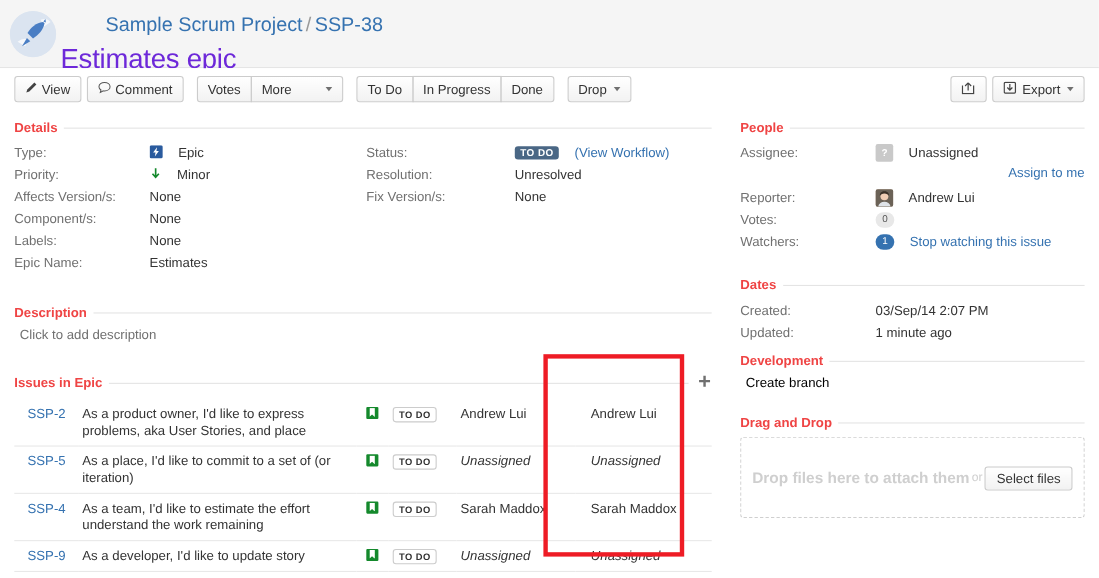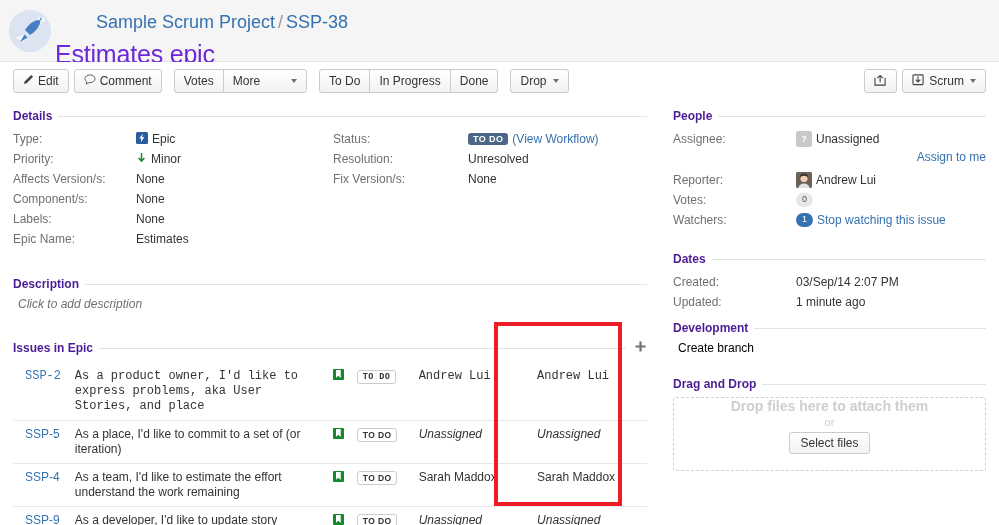--- a/index.html
+++ b/index.html
@@ -87,33 +87,33 @@
   }
   .col-right {
     position: absolute; left: 660px; top: 0; width: 339px;
     padding: 0 13px;
   }
 
   
   .section { margin-top: 9px; position: relative; }
   .sec-head {
     display: flex; align-items: center;
-    font-size: 12px; font-weight: bold; color: #4c1d95;
+    font-size: 12px; font-weight: bold; color: #ef4444;
     margin-bottom: 6px;
   }
   .sec-head .label { white-space: nowrap; padding-right: 6px; }
   .sec-head .rule { flex: 1; height: 1px; background: #e4e4e4; }
   .sec-head .plus { margin-left: 8px; }
 
   
   .fields { display: flex; }
   .fieldcol { }
   .frow { display: flex; height: 20px; align-items: center; }
   .fkey { color: #707070; font-size: 12px; }
-  .fval { color: #333; font-size: 12px; display:flex; align-items:center; gap:4px; }
+  .fval { color: #333; font-size: 12px; display:flex; align-items:center; gap:14px; }
   .fval a { color: #3572b0; text-decoration: none; }
   .muted-link { color:#3572b0; text-decoration:none; }
 
   
   .details-left .fkey { width: 123px; }
   .details-right .fkey { width: 135px; }
   .details-right { margin-left: 0px; }
 
   
   .lozenge {
@@ -137,34 +137,34 @@
     text-transform: uppercase;
   }
   .count-badge {
     display:inline-block; background:#e8e8e8; color:#555;
     border-radius: 8px; font-size: 9px; padding: 1px 6px; line-height:1.3;
   }
   .count-badge.blue { background:#3572b0; color:#fff; }
 
   
   .desc-placeholder {
-    font-style: italic; color: #707070; font-size: 12px;
+    color: #707070; font-size: 12px;
     margin-left: 5px; margin-top: 2px;
   }
 
   
   table.issues { width: 100%; border-collapse: collapse; margin-top: 2px; }
   table.issues td {
     border-bottom: 1px solid #e8e8e8;
     padding: 6px 4px;
     vertical-align: top;
     font-size: 12px;
     color: #333;
   }
-  table.issues tr:first-child td { border-top: 1px solid #fff; font-family: Liberation Mono, monospace; }
+  table.issues tr:first-child td { border-top: 1px solid #fff; }
   .c-key { width: 56px; padding-left: 12px !important; }
   .c-key a { color: #3572b0; text-decoration: none; }
   .c-sum { width: 245px; line-height: 1.25; }
   .c-type { width: 28px; text-align:center; }
   .c-status { width: 60px; }
   .c-assignee { width: 105px; }
   .c-assignee2 { width: 120px; padding-left: 14px !important; }
   .ital { font-style: italic; color: #333; }
 
   .story-icon {
@@ -200,22 +200,22 @@
   }
   .avatar-andrew { background: #8d7a66; position: relative; }
   .assign-me { margin-left: 56px; margin-top: 1px; text-align: right; }
   .assign-me a { color:#3572b0; text-decoration:none; font-size:12px; }
 
   .dropzone {
     margin-top: 4px;
     height: 74px;
     border: 1px dashed #cfcfcf;
     border-radius: 3px;
-    display: flex; flex-direction: column;
-    align-items: center; 
+    display: flex; flex-direction: row;
+    align-items: center; justify-content: center;
     gap: 2px;
   }
   .dz-main { color: #cfcfcf; font-size: 14px; font-weight: bold; }
   .dz-or   { color: #cfcfcf; font-size: 11px; }
   .dz-btn {
     background: linear-gradient(to bottom, #ffffff, #f2f2f2);
     border: 1px solid #ccc; border-radius: 3px;
     padding: 3px 10px; font-size: 12px; color:#333; cursor:pointer;
     margin-top: 2px;
   }
@@ -244,21 +244,21 @@
 </div>
 
 <div class="toolbar">
   <div class="btn-group left">
     <button class="btn">
       <span>
         <svg width="11" height="11" viewBox="0 0 12 12">
             <path d="M1 11 L2 8 L9 1 L11 3 L4 10 Z" fill="#444"></path>
           </svg>
       </span>
-      <span>Edit</span>
+      <span>View</span>
     </button>
     <button class="btn">
       <span>
         <svg width="12" height="11" viewBox="0 0 13 12">
             <path d="M6.5 1C3.4 1 1 2.9 1 5.2c0 1.3.8 2.5 2 3.3L2.3 11l3-1.6c.4.1.8.1 1.2.1 3.1 0 5.5-1.9 5.5-4.3S9.6 1 6.5 1z" fill="none" stroke="#555" stroke-width="1"></path>
           </svg>
       </span>
       <span>Comment</span>
     </button>
     <span class="seg">
@@ -298,21 +298,21 @@
         </svg>
       </span>
     </button>
     <button class="btn">
       <span>
         <svg width="13" height="12" viewBox="0 0 14 13">
           <rect x="1" y="1" width="11" height="10.5" rx="1" fill="none" stroke="#444" stroke-width="1.2"></rect>
           <path d="M6.5 2.5 V8 M4 6 l2.5 2.5 L9 6" fill="none" stroke="#444" stroke-width="1.2"></path>
         </svg>
       </span>
-      <span>Scrum</span>
+      <span>Export</span>
       <span class="caret"></span>
     </button>
   </div>
 </div>
 
 <div class="content">
 
   <div class="col-left">
 
     <div class="section">

